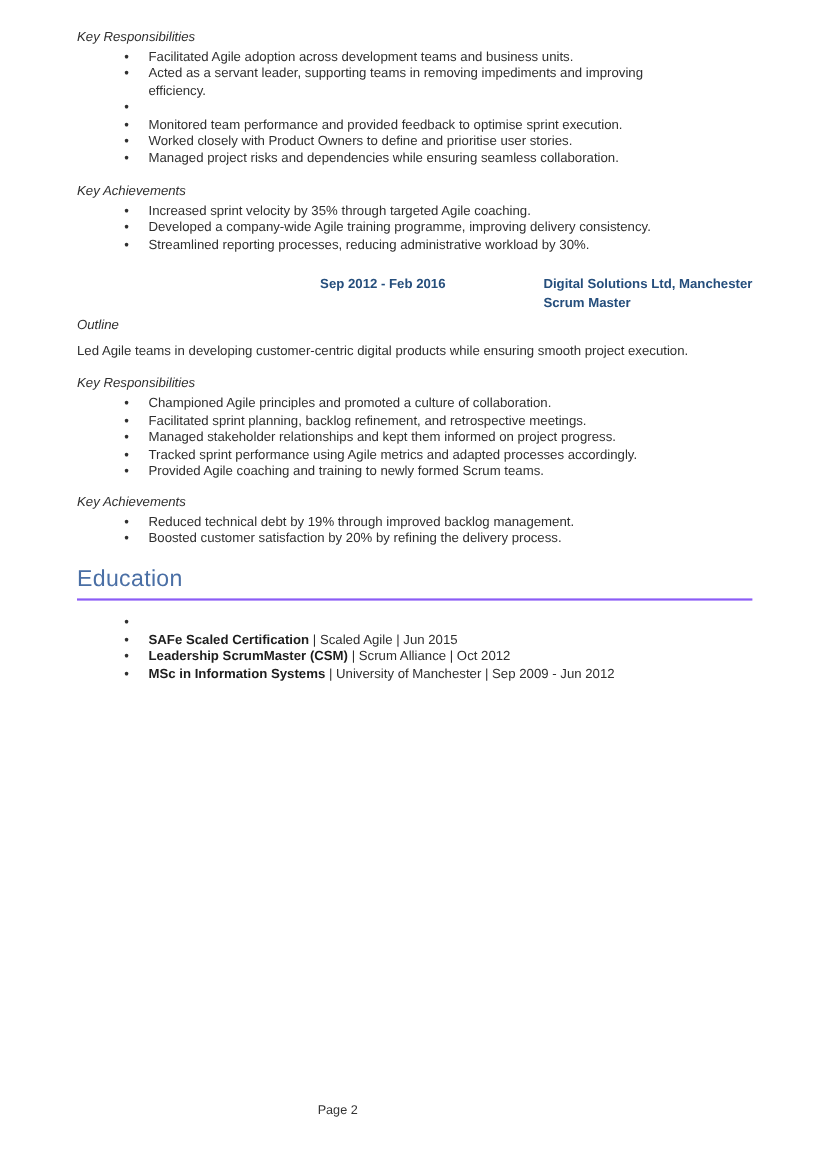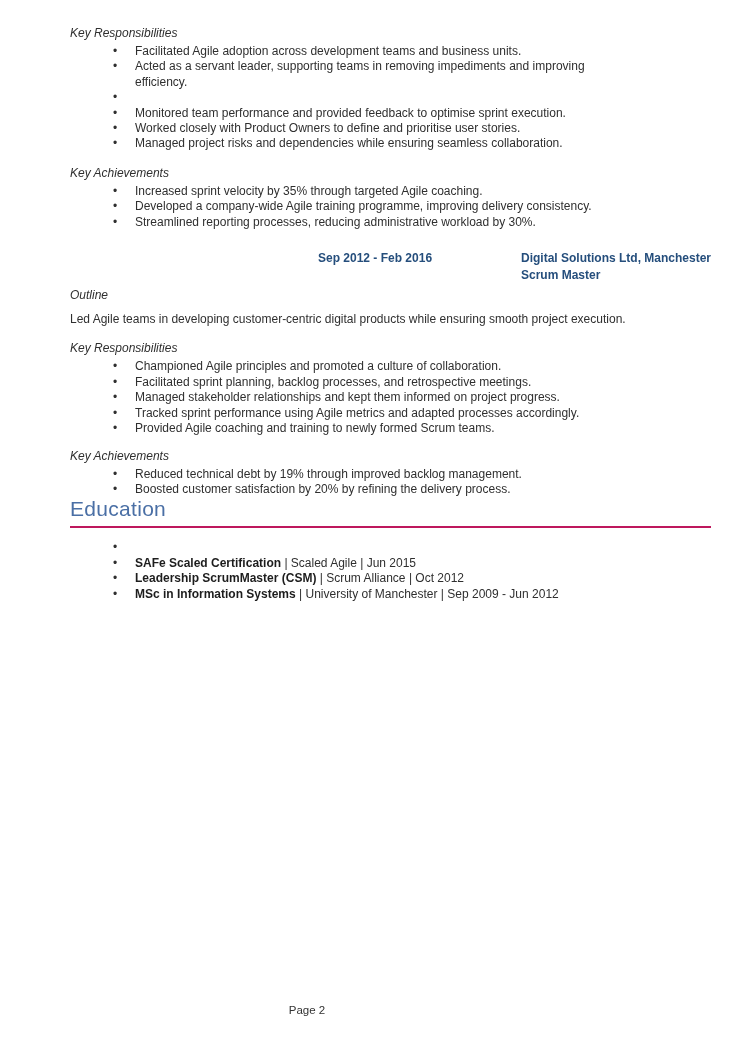--- a/index.html
+++ b/index.html
@@ -1,39 +1,40 @@
 <!DOCTYPE html>
 <html><head>
 <meta charset="utf-8">
 <style>
   html,body{margin:0;padding:0;background:#ffffff;}
   body{
     width:750px;height:1061px;position:relative;overflow:hidden;
     font-family:"Liberation Sans","DejaVu Sans",sans-serif;
     color:#2f2f2f;font-size:12px;line-height:15.4px;
   }
-  .page{padding:26px 39px 0 70px;position:relative;}
+  .page{padding:26px 66px 0 70px;position:relative;}
   .section-label{
     font-style:italic;color:#2f2f2f;margin:0;line-height:15px;
   }
   .bullets{margin-top:3px;}
   .bullet{display:flex;margin-left:43px;}
   .bullet .dot{flex:0 0 22px;color:#2f2f2f;}
   .bullet .txt{max-width:500px;}
   .gap-sm{margin-top:14px;}
   .gap-xs{margin-top:12px;}
   .job-header{display:flex;margin-top:20px;line-height:16.5px;justify-content:flex-end;}
   .job-dates{flex:0 0 203px;font-weight:bold;color:#254e7c;}
   .job-co{font-weight:bold;color:#254e7c;}
   .outline-label{margin-top:5px;}
   .outline-text{margin-top:9px;}
   .edu-heading{
+    margin-top:18px;
     font-size:21px;line-height:24px;color:#4a6fa5;font-weight:400;
     letter-spacing:0.3px;
-    padding-bottom:5px;border-bottom:2px solid #be185d;
+    padding-bottom:5px;border-bottom:2px solid #8b5cf6;
   }
   .edu-bullets{margin-top:12px;}
   .edu-bullets .bullet{line-height:15.4px;}
   .edu-name{font-weight:bold;color:#1d1d1d;}
   .footer{
     position:absolute;left:0;top:1003px;width:614px;
     text-align:center;color:#333333;font-size:11.5px;
   }
 </style>
 </head>
@@ -96,21 +97,21 @@
   <div class="outline-text">Led Agile teams in developing customer-centric digital products while ensuring smooth project execution.</div>
 
   <div class="section-label gap-sm">Key Responsibilities</div>
   <div class="bullets">
     <div class="bullet">
         <span class="dot">•</span>
         <span class="txt">Championed Agile principles and promoted a culture of collaboration.</span>
       </div>
     <div class="bullet">
         <span class="dot">•</span>
-        <span class="txt">Facilitated sprint planning, backlog processes, and retrospective meetings.</span>
+        <span class="txt">Facilitated sprint planning, backlog refinement, and retrospective meetings.</span>
       </div>
     <div class="bullet">
         <span class="dot">•</span>
         <span class="txt">Managed stakeholder relationships and kept them informed on project progress.</span>
       </div>
     <div class="bullet">
         <span class="dot">•</span>
         <span class="txt">Tracked sprint performance using Agile metrics and adapted processes accordingly.</span>
       </div>
     <div class="bullet">

